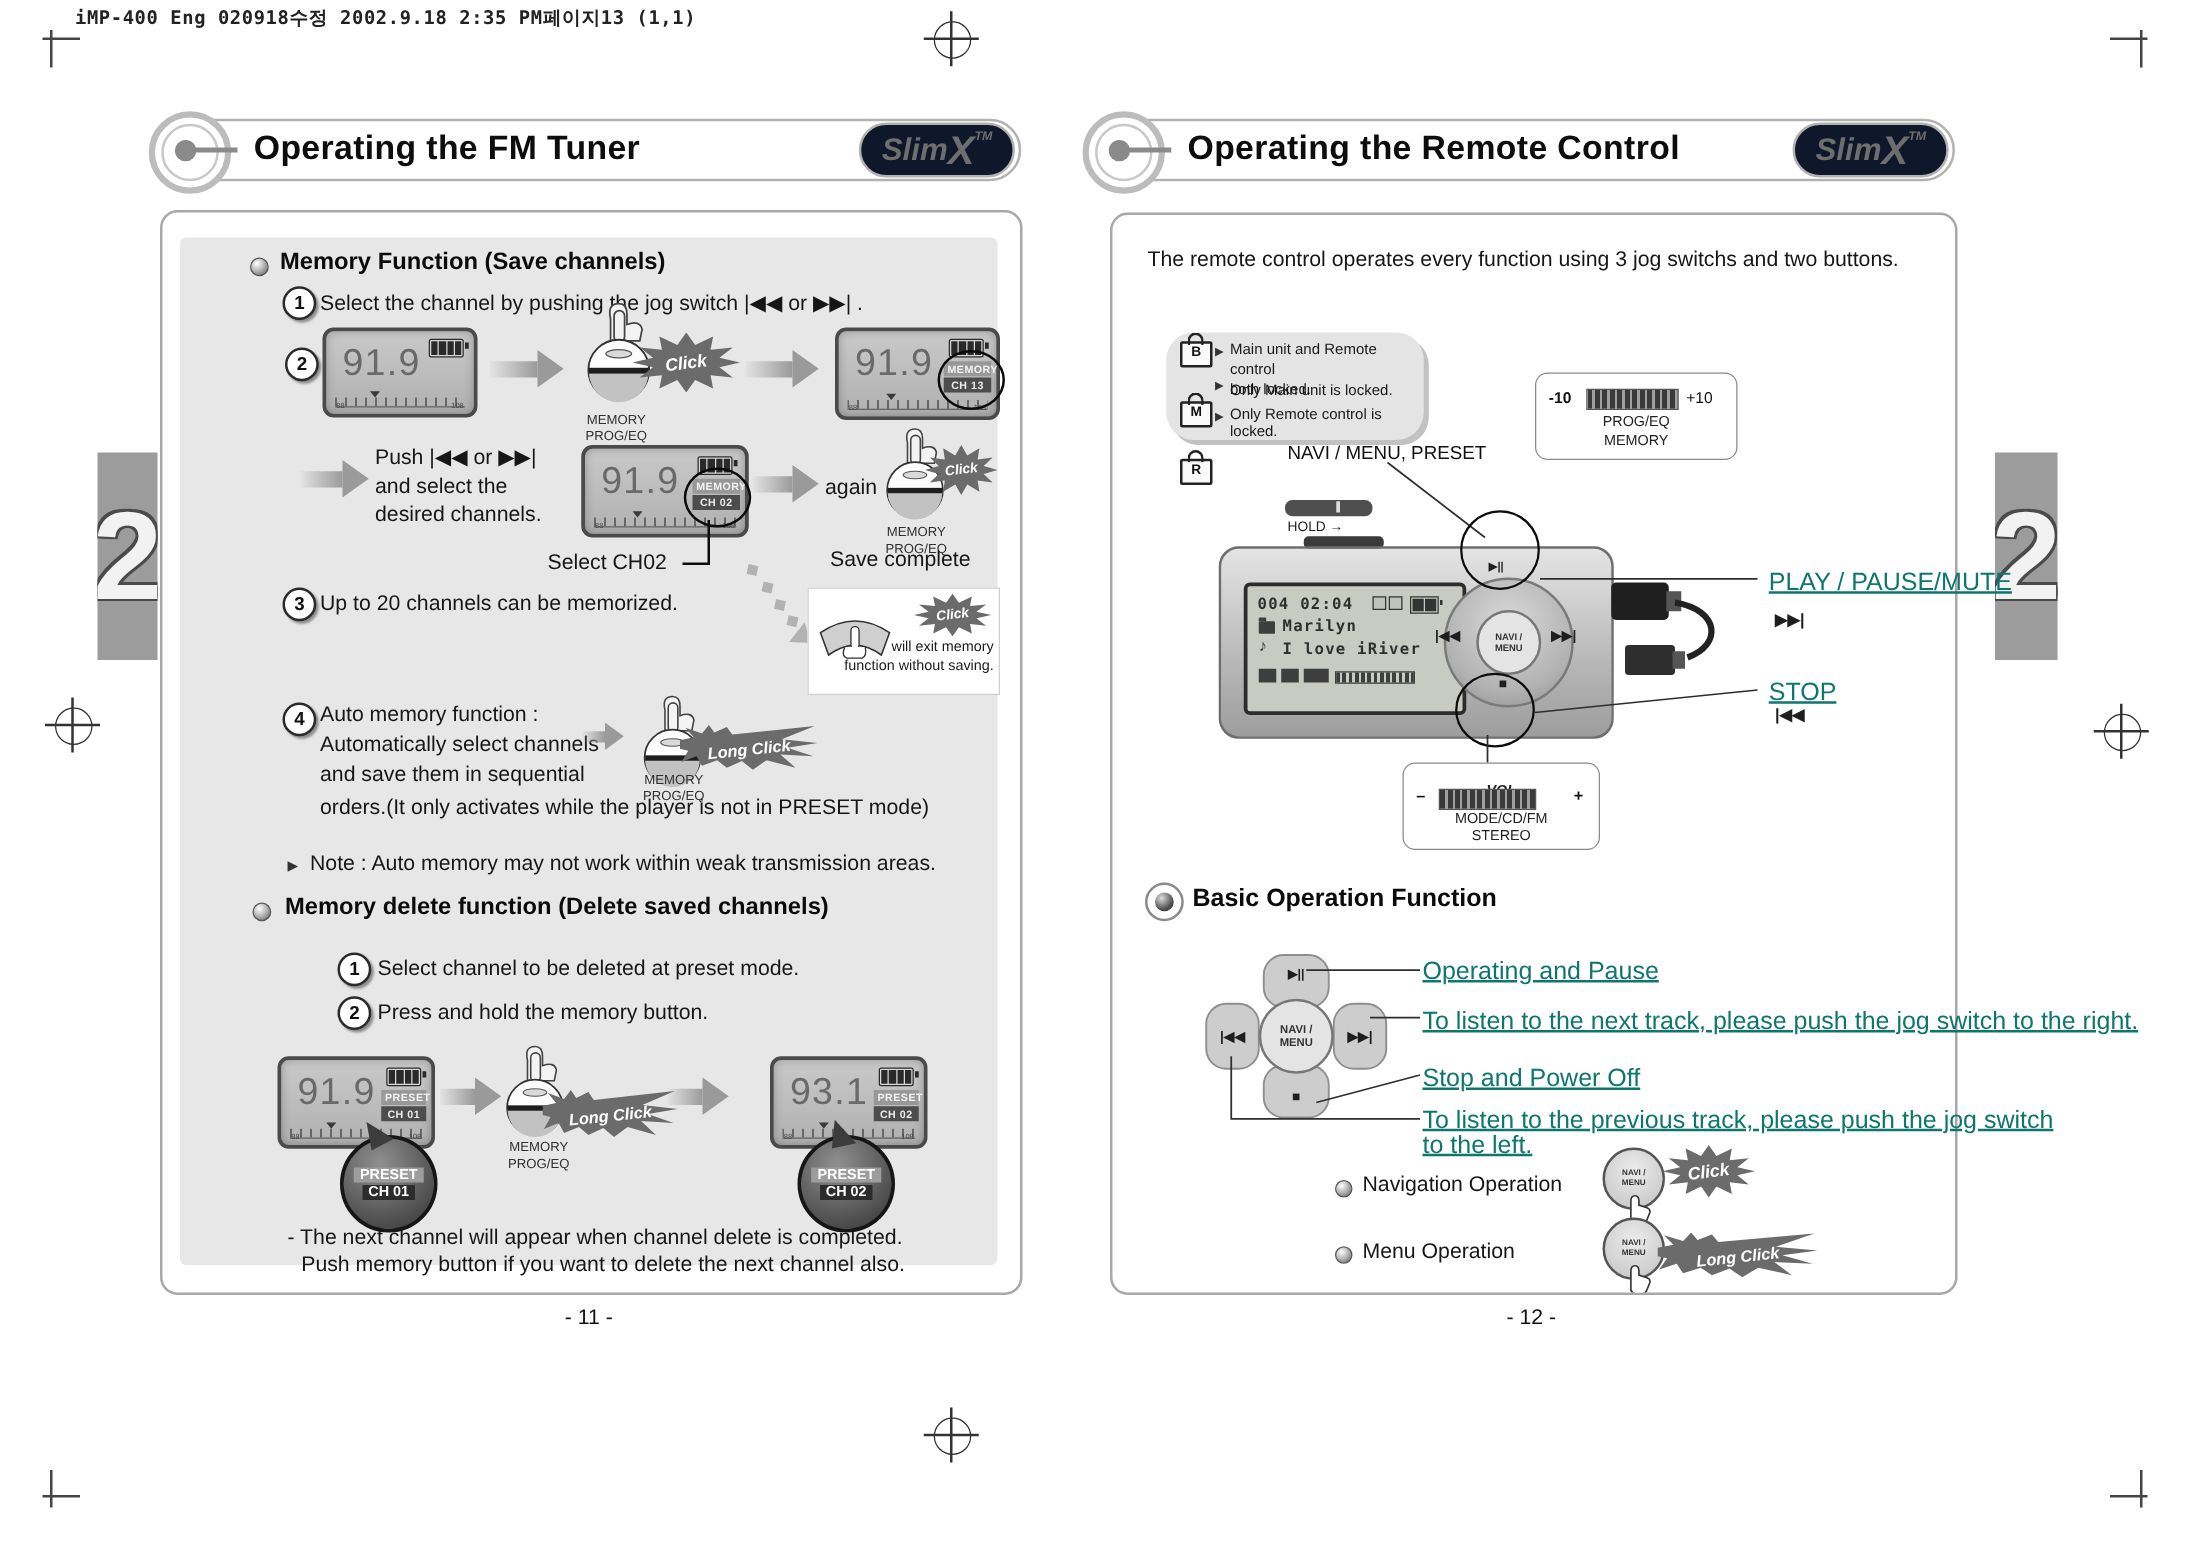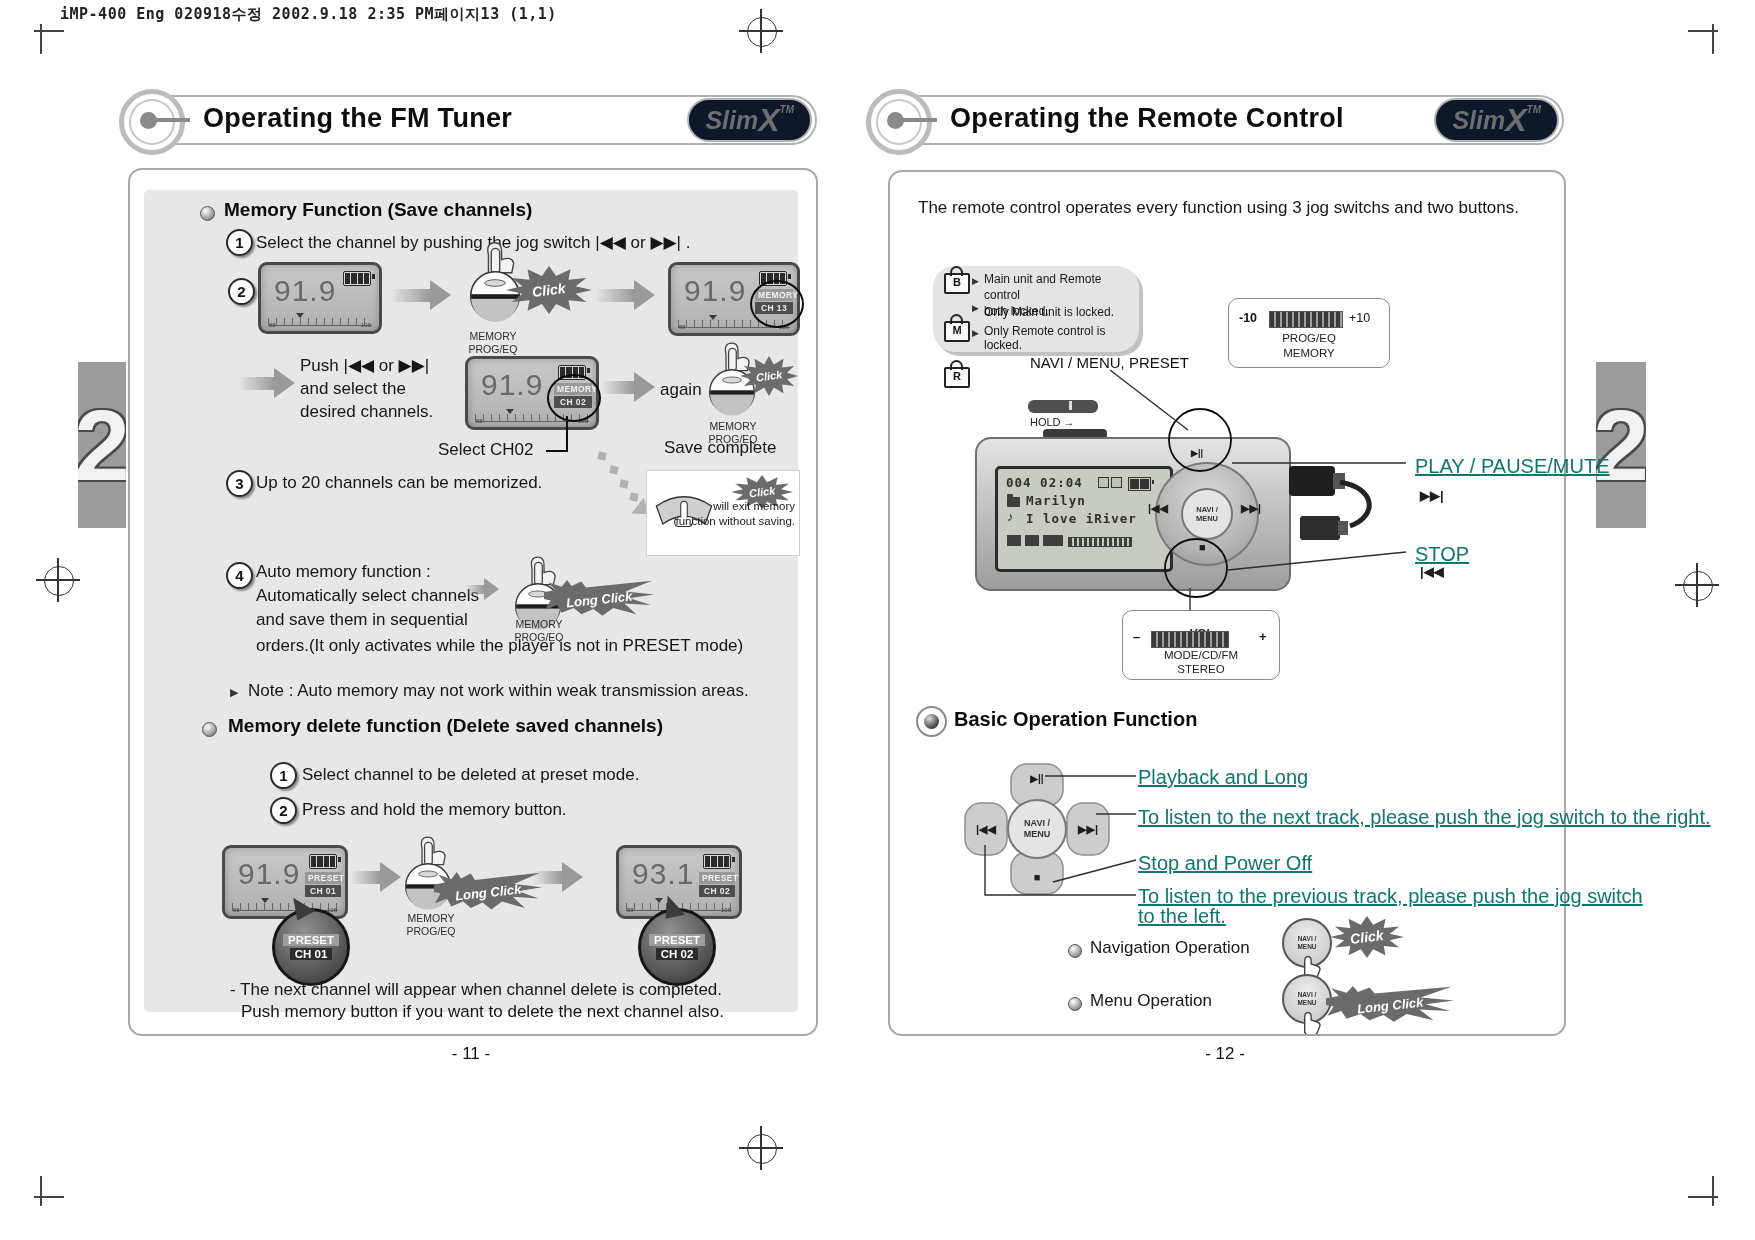--- a/index.html
+++ b/index.html
@@ -314,21 +314,21 @@
       <path d="M6,26 Q40,3 74,26 L66,48 Q40,29 14,48 Z" fill="#cfcfcf" stroke="#333" stroke-width="1.6"></path>
       <rect x="36" y="20" width="8" height="22" rx="4" fill="#fff" stroke="#333" stroke-width="1.3"></rect>
       <path d="M30,40 q-4,9 2,11 l15,0 q5,-2 3,-11" fill="#fff" stroke="#333" stroke-width="1.3"></path>
     </svg>
     <div class="abs star" style="left:84px;top:4px;width:62px;height:34px;">
       <svg viewBox="0 0 100 60" preserveAspectRatio="none">
           <polygon points="100,30 80.9,34.7 93.3,45 72.6,42.7 75,56 58.3,47.4 50,60 41.7,47.4 25,56 27.4,42.7 6.7,45 19.1,34.7 0,30 19.1,25.3 6.7,15 27.4,17.3 25,4 41.7,12.6 50,0 58.3,12.6 75,4 72.6,17.3 93.3,15 80.9,25.3" fill="#6b6b6b"></polygon>
         </svg>
       <span class="burst-txt" style="font-size:11px;">Click</span>
     </div>
-    <div class="abs pre" style="left:22px;top:28px;width:126px;font-size:11.5px;text-align:right;line-height:15px;color:#1a1a1a;">will exit memory
+    <div class="abs pre" style="left:22px;top:40px;width:126px;font-size:11.5px;text-align:right;line-height:15px;color:#1a1a1a;">will exit memory
 function without saving.</div>
   </div>
 
   <div class="abs numc" style="left:226px;top:470px;">
       <span>3</span>
     </div>
   <div class="abs bodytxt" style="left:256px;top:473px;">Up to 20 channels can be memorized.</div>
 
   <div class="abs numc" style="left:226px;top:562px;">
       <span>4</span>
@@ -572,21 +572,21 @@
     <text x="75" y="75" text-anchor="middle" font-size="9" font-weight="bold" fill="#333">MENU</text>
   </svg>
 
   <svg class="abs" style="left:888px;top:750px;width:674px;height:200px;" viewBox="0 0 674 200">
     <line class="leader" x1="157" y1="26" x2="248" y2="26"></line>
     <line class="leader" x1="208" y1="64" x2="248" y2="64"></line>
     <line class="leader" x1="165" y1="132" x2="248" y2="110"></line>
     <polyline class="leader" points="97,95 97,145 248,145"></polyline>
   </svg>
 
-  <div class="abs rlabel" style="left:1138px;top:766px;">Playback and Long</div>
+  <div class="abs rlabel" style="left:1138px;top:766px;">Operating and Pause</div>
   <div class="abs rlabel" style="left:1138px;top:806px;">To listen to the next track, please push the jog switch to the right.</div>
   <div class="abs rlabel" style="left:1138px;top:852px;">Stop and Power Off</div>
   <div class="abs rlabel pre" style="left:1138px;top:886px;line-height:20px;">To listen to the previous track, please push the jog switch
 to the left.</div>
 
   <div class="abs sphere" style="left:1068px;top:944px;width:12px;height:12px;"></div>
   <div class="abs bodytxt" style="left:1090px;top:938px;">Navigation Operation</div>
   <div class="abs minijog" style="left:1282px;top:918px;width:52px;height:62px;">
     <div class="mj-circle">
         <span class="pre">NAVI /

